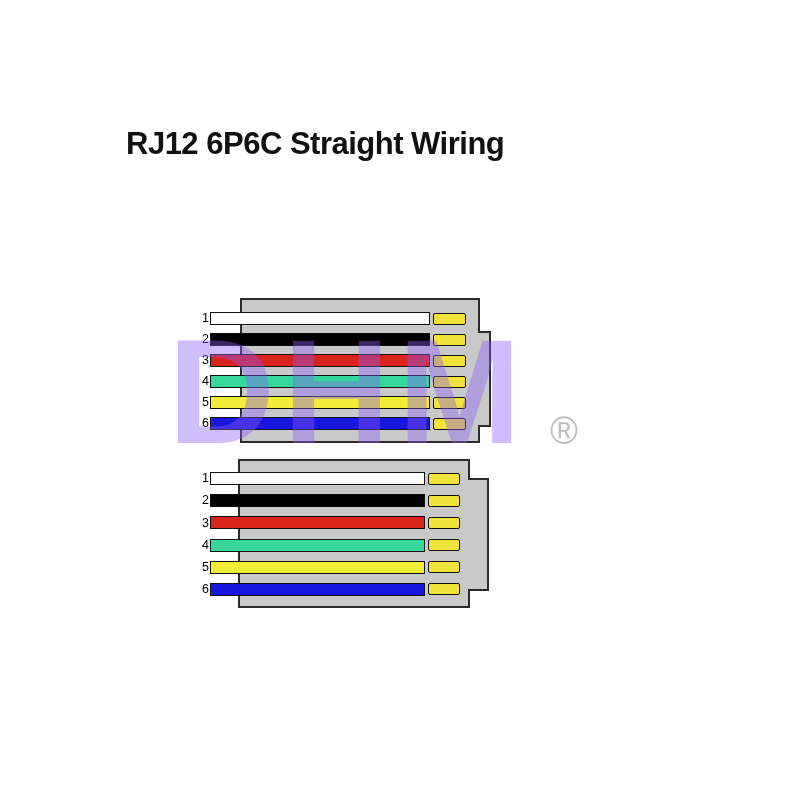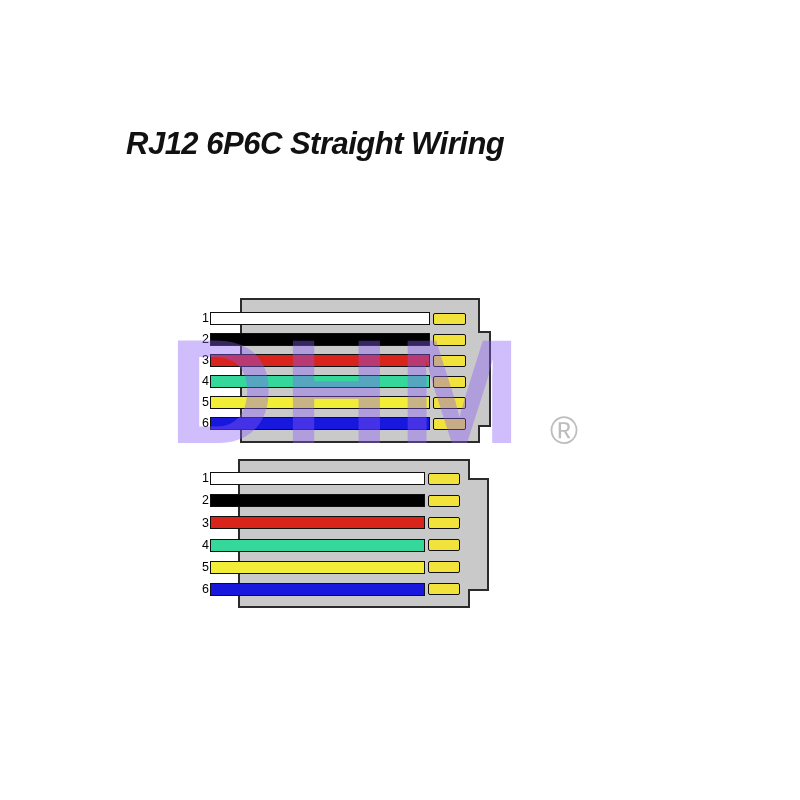--- a/index.html
+++ b/index.html
@@ -18,21 +18,20 @@
   .page-title {
     position: absolute;
     left: 126px;
     top: 126px;
     margin: 0;
     font-size: 31px;
     font-weight: bold;
     color: #111111;
     letter-spacing: -0.5px;
     white-space: nowrap;
-    font-style: italic;
   }
   
   .watermark {
     position: absolute;
     left: 168px;
     top: 318px;
     font-size: 148px;
     font-weight: bold;
     letter-spacing: 8px;
     color: #8b5cf6;

